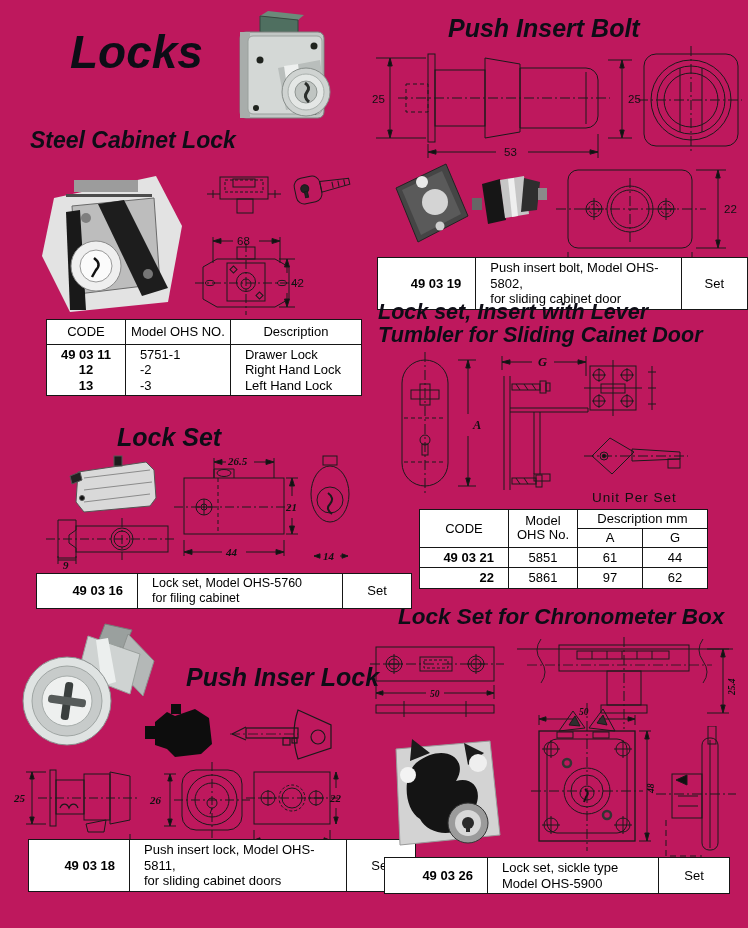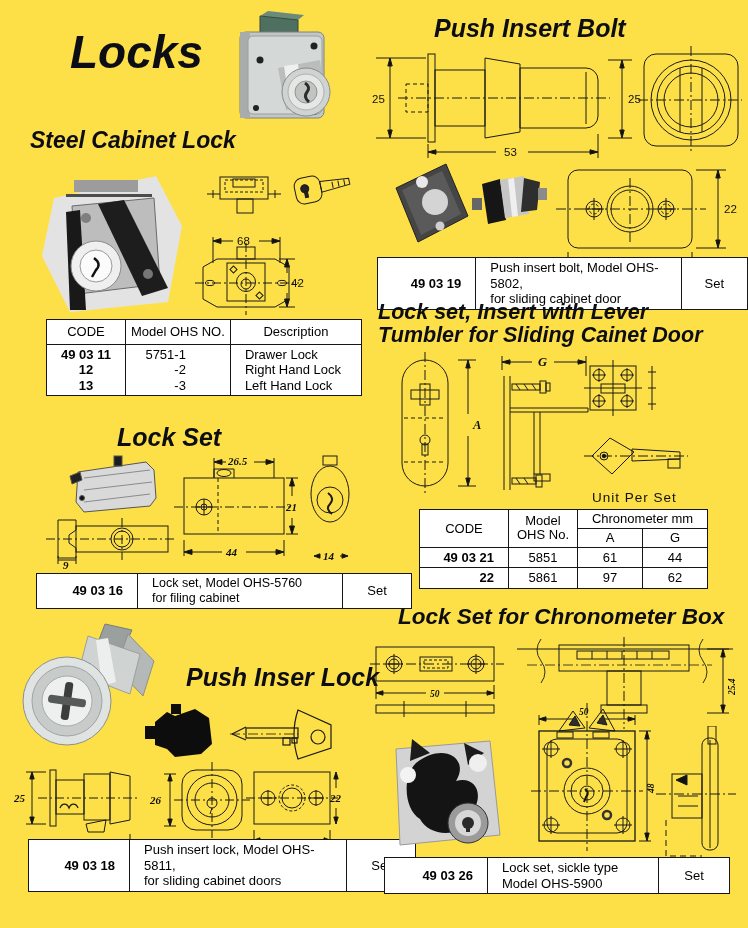--- a/index.html
+++ b/index.html
@@ -1,25 +1,25 @@
 <!DOCTYPE html>
 <html><head>
 <meta charset="utf-8">
 <style>
   html,body{margin:0;padding:0;background:#fff;}
-  #sheet{position:relative;width:748px;height:928px;background:#fde047;overflow:hidden;
+  #sheet{position:relative;width:748px;height:928px;background:#be185d;overflow:hidden;
          font-family:"Liberation Sans",sans-serif;color:#111;}
   .hd{position:absolute;font-style:italic;font-weight:bold;color:#0d0d16;white-space:nowrap;line-height:1.05;}
   .abs{position:absolute;}
   .ct{position:absolute;border-collapse:collapse;background:#fff;color:#000;}
   .ct th,.ct td{border:1.5px solid #161616;padding:2px 14px;font-size:13px;line-height:1.2;vertical-align:middle;}
   .ct th{font-weight:normal;text-align:center;padding:4px 4px;}
   .cc{font-weight:bold;text-align:right;white-space:nowrap;}
   .cc div{text-align:center;}
-  .mc div{text-align:right;padding-right:30px;}
+  .mc div{text-align:left;padding-right:30px;}
   .dc{text-align:left;}
   .uc{text-align:center;}
   .num{text-align:center;}
   svg text{font-family:"Liberation Serif",serif;}
   .dim{font-style:italic;font-weight:bold;font-size:11px;fill:#101010;}
   .dimS{font-style:italic;font-weight:bold;font-size:9.5px;fill:#101010;}
   .dimP{font-size:11.5px;fill:#101010;font-family:"Liberation Sans",sans-serif;}
   .note{font-size:13.5px;fill:#101010;letter-spacing:1px;font-family:"Liberation Sans",sans-serif;}
 </style>
 </head>
@@ -325,21 +325,21 @@
       <td class="cc" style="width:72px">49 03 18</td>
       <td class="dc" style="width:188px">
         <div>Push insert lock, Model OHS-5811,</div>
             <div>for sliding cabinet doors</div>
       </td>
       <td class="uc" style="width:40px">Set</td>
     </tr>
   </tbody>
     </table>
 
-  <div class="hd" style="left:434px;top:15px;font-size:25px;">Push Insert Bolt</div>
+  <div class="hd" style="left:448px;top:15px;font-size:25px;">Push Insert Bolt</div>
 
   <svg class="abs" style="left:370px;top:46px;" width="372" height="118" viewBox="0 0 372 118">
     <g stroke="#1a1a1a" fill="none" stroke-width="1">
       <line x1="6" y1="12" x2="56" y2="12"></line>
         <line x1="6" y1="92" x2="56" y2="92"></line>
       <line x1="20" y1="12" x2="20" y2="92"></line>
       <polygon points="20,12 17.8,20 22.2,20" fill="#111"></polygon>
         <polygon points="20,92 17.8,84 22.2,84" fill="#111"></polygon>
       <rect x="36" y="38" width="22" height="28" stroke-dasharray="4 3"></rect>
       <rect x="58" y="8" width="7" height="88"></rect>
@@ -511,21 +511,21 @@
   </svg>
 
   <table class="ct" style="left:419px;top:509px;">
     <tbody>
         <tr>
       <th rowspan="2" style="width:80px">CODE</th>
       <th rowspan="2" style="width:60px;line-height:1.1">
         <div>Model</div>
             <div>OHS No.</div>
       </th>
-      <th colspan="2" style="padding:1px">Chronometer mm</th>
+      <th colspan="2" style="padding:1px">Description mm</th>
     </tr>
     <tr>
       <th style="width:62px;padding:1px">A</th>
       <th style="width:62px;padding:1px">G</th>
     </tr>
     <tr>
       <td class="cc">49 03 21</td>
       <td class="num">5851</td>
       <td class="num">61</td>
       <td class="num">44</td>

